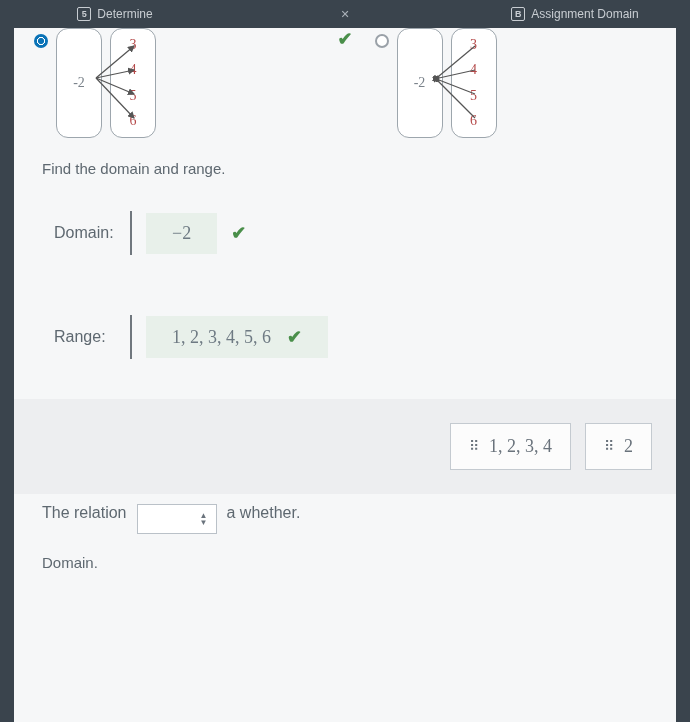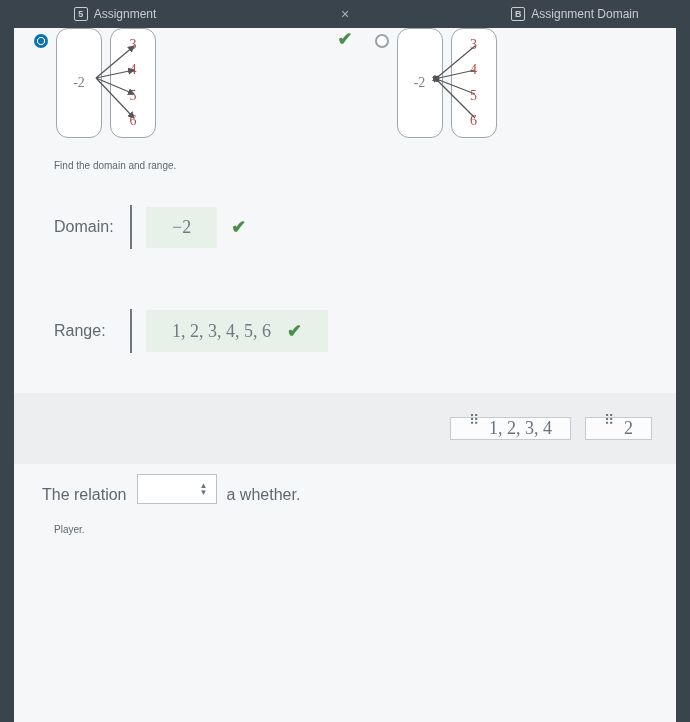--- a/index.html
+++ b/index.html
@@ -116,22 +116,22 @@
       color: #b54a4a;
       font-family: "Times New Roman", serif;
     }
     .num-gray { color: #7a828a; }
     .arrows {
       position: absolute;
       left: 0; top: 0;
       pointer-events: none;
     }
     .section-text {
-      padding: 14px 40px;
-      font-size: 10px;
+      padding: 14px 28px;
+      font-size: 15px;
       color: #5e6870;
     }
     .inputs-block {
       padding: 20px 40px;
     }
     .input-row {
       display: flex;
       align-items: center;
       gap: 14px;
       margin-bottom: 60px;
@@ -161,41 +161,41 @@
       background: #edeef0;
       padding: 24px 24px;
       display: flex;
       gap: 14px;
       justify-content: flex-end;
       margin: 0 0 0 0;
     }
     .tile {
       background: #fcfcfc;
       border: 1.5px solid #c4cad0;
-      padding: 0 18px;
+      padding: 12px 18px;
       font-family: "Times New Roman", serif;
       font-size: 18px;
       color: #6a737c;
       display: inline-flex;
-      align-items: flex-start;
+      align-items: center;
       gap: 10px;
       cursor: grab;
     }
     .grip {
       display: inline-block;
       width: 10px;
       font-size: 12px;
       letter-spacing: 1px;
       color: #6a737c;
       line-height: 6px;
     }
     .grip::before { content: "⠿"; font-size: 14px; }
     .relation-row {
       display: flex;
-      align-items: flex-end;
+      align-items: flex-start;
       gap: 10px;
       padding: 10px 28px 12px;
       font-size: 16px;
       color: #5e6870;
     }
     .select-box {
       border: 1px solid #bac1c8;
       background: #fff;
       width: 80px;
       height: 30px;
@@ -212,21 +212,21 @@
       line-height: 7px;
       color: #6a737c;
     }
   </style>
 </head>
 <body>
 
 <div class="tabs">
   <div class="tab">
     <span class="tab-icon">5</span>
-    <span>Assignment</span>
+    <span>Determine</span>
   </div>
   <div class="tab">
     <span class="tab-close">✕</span>
   </div>
   <div class="tab">
     <span class="tab-icon">B</span>
     <span>Assignment Domain</span>
   </div>
 </div>
 
@@ -322,15 +322,15 @@
 
 
   <div class="relation-row">
     <span>The relation</span>
     <span class="select-box">
       <span class="stepper">▲<br>▼</span>
     </span>
     <span>a whether.</span>
   </div>
 
-  <div class="section-text" style="padding-top:8px;">Player.</div>
+  <div class="section-text" style="padding-top:8px;">Domain.</div>
 
 </div>
 
 </body></html>

